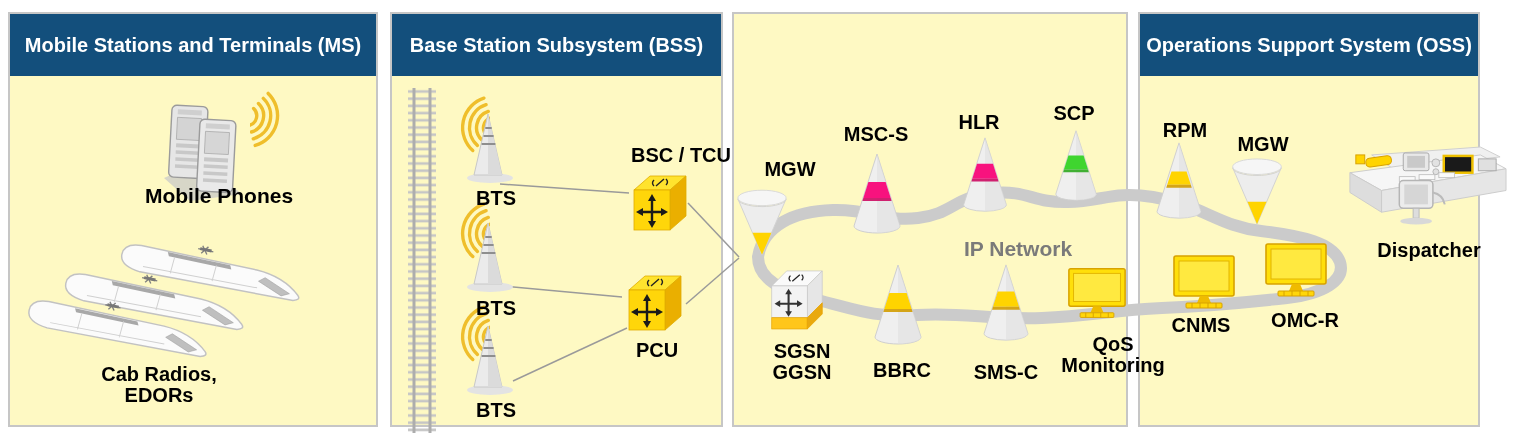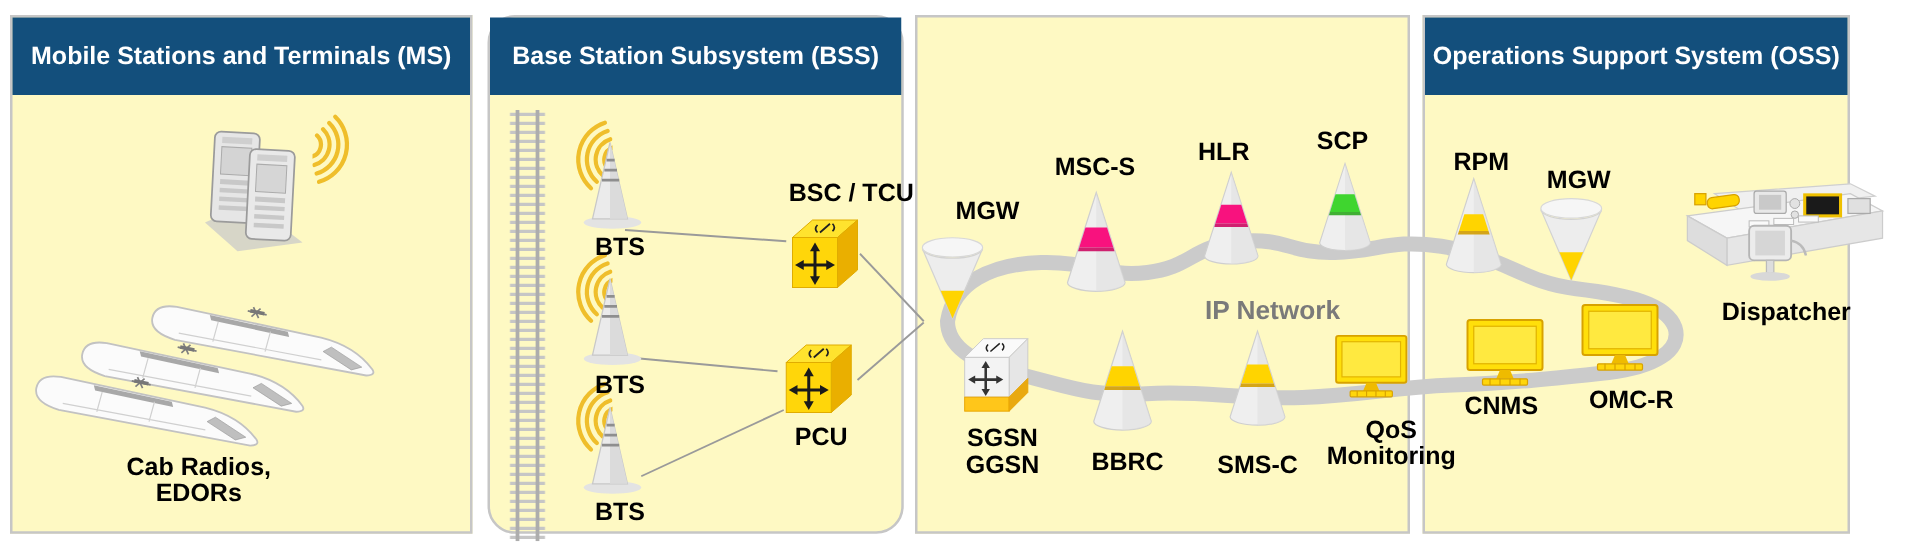--- a/index.html
+++ b/index.html
@@ -49,20 +49,21 @@
     </svg>
 
     <svg class="icon" style="left:240px;top:76px;" width="36" height="62" viewBox="0 0 36 62">
       <g transform="rotate(14 18 31)" stroke="#EFBE2B" stroke-width="3.4" fill="none" stroke-linecap="round">
         <path d="M1,22.3 A10,10 0 0 1 1,39.7"></path>
         <path d="M4.5,16.3 A17,17 0 0 1 4.5,45.7"></path>
         <path d="M8,10.2 A24,24 0 0 1 8,51.8"></path>
         <path d="M11.5,4.2 A31,31 0 0 1 11.5,57.8"></path>
       </g>
     </svg>
+    <div class="lbl" style="left:209px;top:171px;font-size:21px;">Mobile Phones</div>
 
     <svg class="icon" style="left:14px;top:206px;" width="290" height="150" viewBox="0 0 300 150">
       <defs>
         <g id="train">
           <path d="M86,4 L92,-4 M86,-4 L92,4 M82,0 L98,0" stroke="#808080" stroke-width="1.4" fill="none"></path>
           <rect x="84" y="-2" width="12" height="3" fill="#777"></rect>
           <path d="M6,22 Q6,10 24,9 L146,9 Q175,10 193,26 Q197,30 189,32 L28,36 Q6,34 6,22 Z" fill="#FBFBFB" stroke="#C2C2C2" stroke-width="1.5"></path>
           <polygon points="52,10 118,10 120,14 54,14" fill="#A8A8A8"></polygon>
           <polygon points="156,15 184,26 176,30 150,20" fill="#BFBFBF" stroke="#9A9A9A" stroke-width="0.5"></polygon>
           <path d="M30,30 L150,27 M60,14 L59,31 M104,13 L103,30" stroke="#D0D0D0" stroke-width="1"></path>
@@ -77,21 +78,21 @@
       <g transform="translate(4,68) rotate(12)">
           <use href="#train"></use>
         </g>
     </svg>
     <div class="lbl" style="left:149px;top:350px;">
       <div>Cab Radios,</div>
       <div>EDORs</div>
     </div>
   </div>
 
-  <div class="panel" style="left:390px;width:333px;border-radius:22px;">
+  <div class="panel" style="left:390px;width:333px;">
     <div class="panel-header">
       <span>Base Station Subsystem (BSS)</span>
     </div>
 
     <svg class="icon" style="left:15px;top:74px;" width="30" height="345" viewBox="0 0 30 345">
       <defs>
         <pattern id="ties" width="30" height="7.2" patternUnits="userSpaceOnUse">
           <rect x="1" y="2.2" width="28" height="2.6" fill="#C6C6C6"></rect>
         </pattern>
       </defs>

